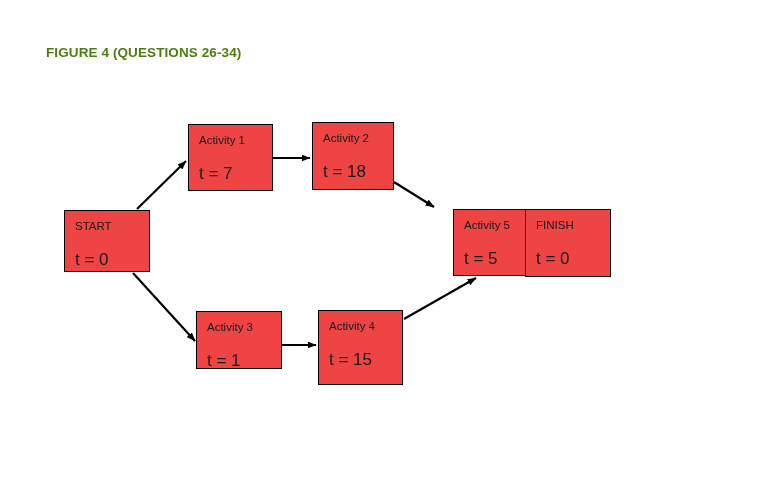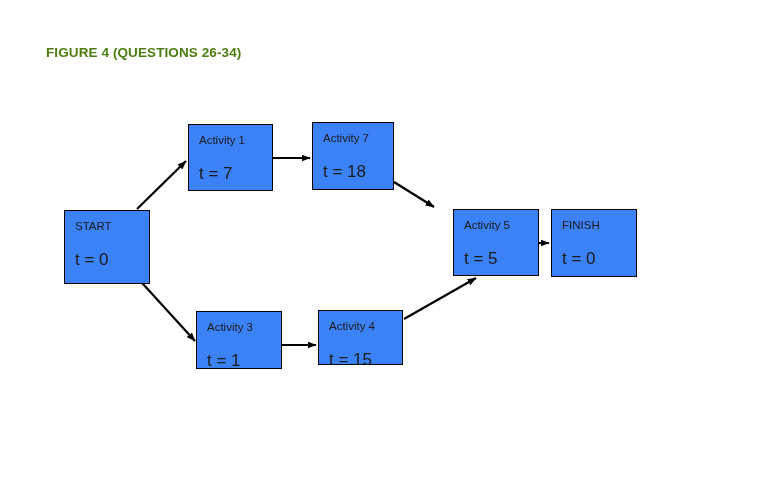--- a/index.html
+++ b/index.html
@@ -29,21 +29,21 @@
     position: absolute;
     left: 0;
     top: 0;
     width: 767px;
     height: 490px;
   }
   .node-box {
     position: absolute;
     box-sizing: border-box;
     border: 1.6px solid #000000;
-    background: #3b82f6;
+    background: #ef4444;
     z-index: 2;
   }
   .node-title {
     position: absolute;
     left: 10px;
     top: 9px;
     font-size: 11.5px;
     color: #1a1a1a;
     white-space: nowrap;
   }
@@ -79,42 +79,42 @@
         <line x1="137" y1="209" x2="186" y2="161" marker-end="url(#arrowhead)"></line>
         <line x1="133" y1="273" x2="195" y2="341" marker-end="url(#arrowhead)"></line>
         <line x1="273" y1="158" x2="310" y2="158" marker-end="url(#arrowhead)"></line>
         <line x1="282" y1="345" x2="316" y2="345" marker-end="url(#arrowhead)"></line>
         <line x1="394" y1="182" x2="434" y2="207" marker-end="url(#arrowhead)"></line>
         <line x1="404" y1="319" x2="476" y2="278" marker-end="url(#arrowhead)"></line>
         <line x1="516" y1="243" x2="549" y2="243" marker-end="url(#arrowhead)"></line>
       </g>
   </svg>
   <div id="nodes-group">
-      <div class="node-box" style="left: 64px; top: 210px; width: 86px; height: 74px;">
+      <div class="node-box" style="left: 64px; top: 210px; width: 86px; height: 62px;">
         <span class="node-title">START</span>
         <span class="node-duration">t = 0</span>
       </div>
       <div class="node-box" style="left: 188px; top: 124px; width: 85px; height: 67px;">
         <span class="node-title">Activity 1</span>
         <span class="node-duration">t = 7</span>
       </div>
       <div class="node-box" style="left: 312px; top: 122px; width: 82px; height: 68px;">
-        <span class="node-title">Activity 7</span>
+        <span class="node-title">Activity 2</span>
         <span class="node-duration">t = 18</span>
       </div>
       <div class="node-box" style="left: 196px; top: 311px; width: 86px; height: 58px;">
         <span class="node-title">Activity 3</span>
         <span class="node-duration">t = 1</span>
       </div>
-      <div class="node-box" style="left: 318px; top: 310px; width: 85px; height: 55px;">
+      <div class="node-box" style="left: 318px; top: 310px; width: 85px; height: 75px;">
         <span class="node-title">Activity 4</span>
         <span class="node-duration">t = 15</span>
       </div>
       <div class="node-box" style="left: 430px; top: 209px; width: 86px; height: 67px; margin-left: 23px;">
         <span class="node-title">Activity 5</span>
         <span class="node-duration">t = 5</span>
       </div>
-      <div class="node-box" style="left: 551px; top: 209px; width: 86px; height: 68px; padding-left: 12px;">
+      <div class="node-box" style="left: 525px; top: 209px; width: 86px; height: 68px; padding-left: 12px;">
         <span class="node-title">FINISH</span>
         <span class="node-duration">t = 0</span>
       </div>
     </div>
 </div>
 
 </body></html>

